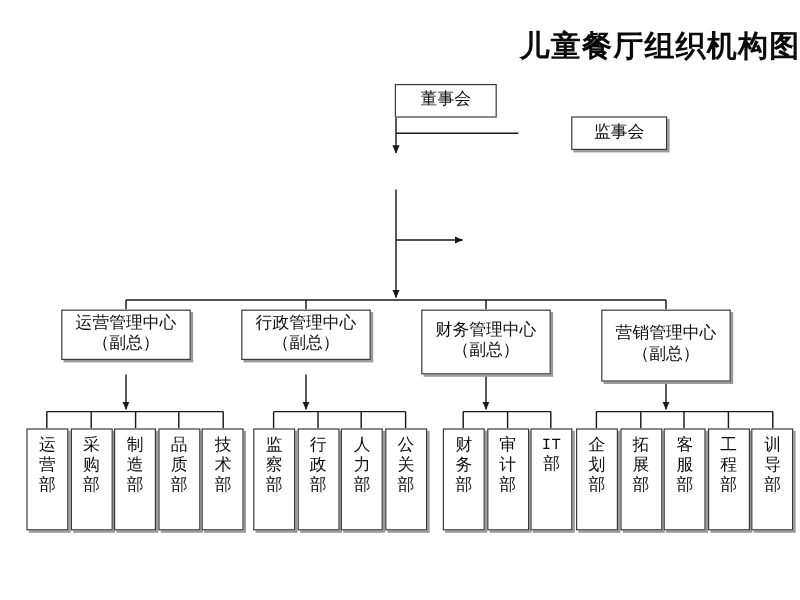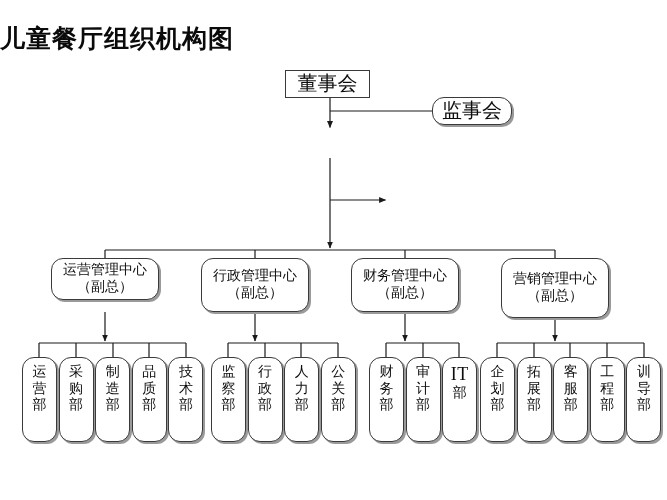--- a/index.html
+++ b/index.html
@@ -34,21 +34,21 @@
     width: 667px;
     height: 500px;
   }
 
   
   .chart-title {
     position: absolute;
     left: 0;
     top: 22px;
     width: 667px;
-    text-align: left;
+    text-align: right;
     font-size: 25px;
     font-weight: bold;
     letter-spacing: 1px;
     color: #0a0a0a;
     font-family: "Liberation Serif", "DejaVu Serif", serif;
   }
 
   
   .box {
     position: absolute;
@@ -57,26 +57,26 @@
     border: 1px solid #3a3a3a;
     display: flex;
     align-items: center;
     justify-content: center;
     text-align: center;
     color: #0d0d0d;
     line-height: 1.18;
   }
   .box.shadowed {
     box-shadow: 2px 2px 0 0 #9a9a9a;
-    border-radius: 12px;
   }
 
   
   .box-top {
-    font-size: 20px;
+    font-size: 14px;
+    margin-left: 44px;
   }
   .box-center {
     font-size: 14px;
     flex-direction: column;
     padding: 2px 0;
   }
   .box-center .line2 {
     display: block;
   }
 
@@ -94,23 +94,23 @@
     height: 100%;
     gap: 1px;
   }
   .glyph {
     display: block;
     font-size: 14px;
     line-height: 1.12;
     text-align: center;
   }
   .glyph.latin {
-    font-size: 18px;
+    font-size: 13px;
     letter-spacing: 0.5px;
-    font-family: Liberation Serif, serif;
+    font-family: Liberation Mono, monospace;
   }
 </style>
 </head>
 <body>
 
 <div id="chart-root">
 
   <div class="chart-title">儿童餐厅组织机构图</div>
 
   <svg id="edge-layer" viewBox="0 0 667 500" width="667" height="500">
@@ -174,21 +174,21 @@
       <span>监事会</span>
     </div>
 
 
 
     <div class="box box-center shadowed" style="left:51px; top:258px; width:108px; height:42px;">
       <span class="line1">运营管理中心</span>
       <span class="line2">（副总）</span>
     </div>
 
-    <div class="box box-center shadowed" style="left:201px; top:258px; width:108px; height:54px;">
+    <div class="box box-center shadowed" style="left:201px; top:258px; width:108px; height:42px;">
       <span class="line1">行政管理中心</span>
       <span class="line2">（副总）</span>
     </div>
 
     <div class="box box-center shadowed" style="left:351px; top:258px; width:108px; height:54px;">
       <span class="line1">财务管理中心</span>
       <span class="line2">（副总）</span>
     </div>
 
     <div class="box box-center shadowed" style="left:501px; top:258px; width:108px; height:60px;">

